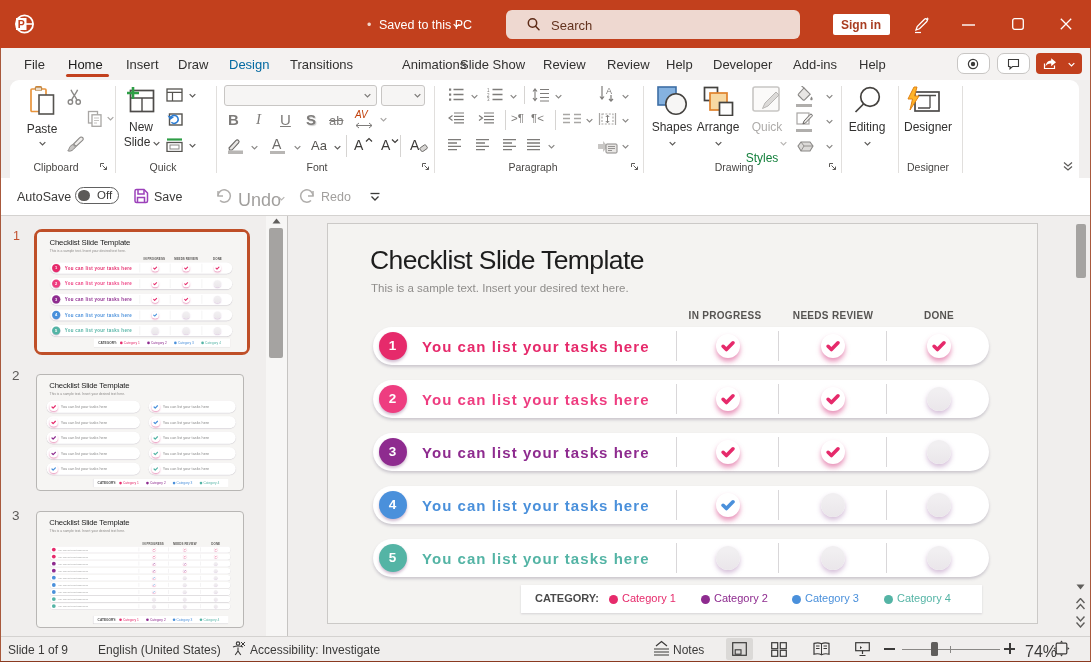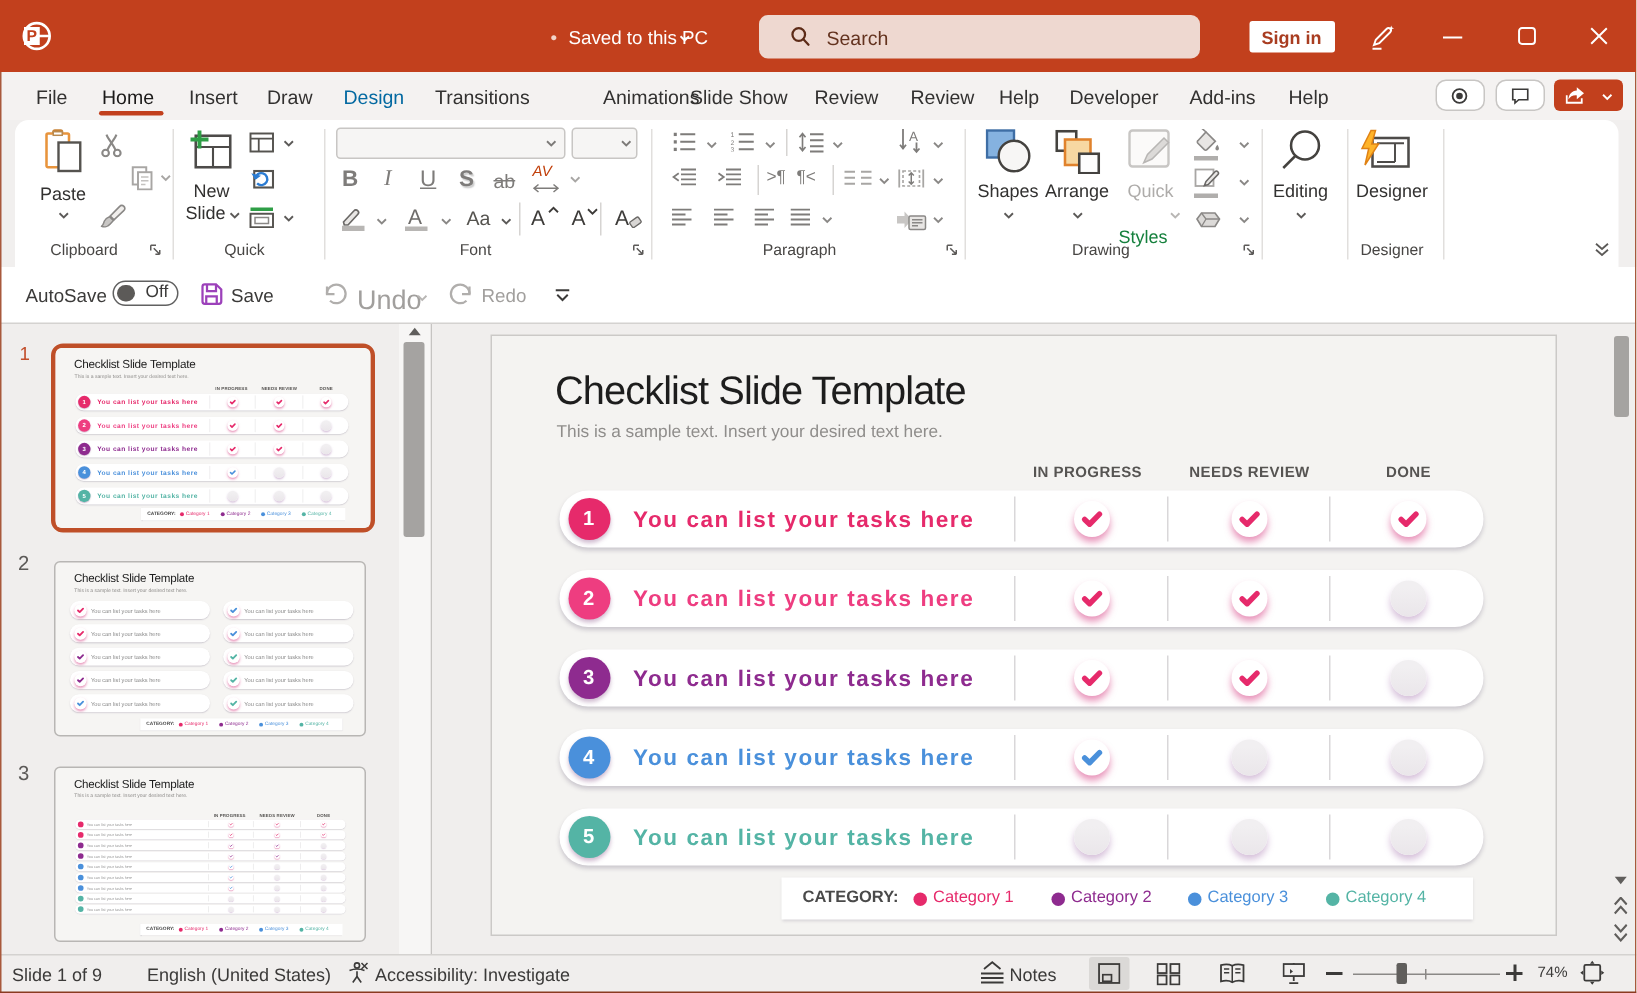--- a/index.html
+++ b/index.html
@@ -875,20 +875,20 @@
 <rect x="0.7" y="0.7" width="13.6" height="8" fill="none" stroke="#3b3a39" stroke-width="1.2"></rect>
 <path d="M7.5 8.7 V12 M4.5 13.5 h6 M7.5 0.7 V-1" stroke="#3b3a39" stroke-width="1.2"></path>
 <path d="M5 4 l2 1.6 -2 1.6 Z" fill="#3b3a39"></path>
     </svg>
     <div style="position:absolute;left:884px;top:648px;width:11px;height:1.6px;background:#3b3a39"></div>
     <div style="position:absolute;left:902px;top:648.6px;width:98px;height:1.2px;background:#8a8886"></div>
     <div style="position:absolute;left:950px;top:645.5px;width:1.2px;height:7px;background:#8a8886"></div>
     <div style="position:absolute;left:931px;top:642px;width:7px;height:14px;background:#605e5c;border-radius:1.5px"></div>
     <div style="position:absolute;left:1004px;top:648px;width:11px;height:1.6px;background:#3b3a39"></div>
     <div style="position:absolute;left:1009.2px;top:643px;width:1.6px;height:11px;background:#3b3a39"></div>
-    <div style="position:absolute;left:1025px;top:643px;font-size:10px;color:#3b3a39;font-weight:normal;letter-spacing:0;white-space:nowrap;">74%</div>
+    <div style="position:absolute;left:1025px;top:643px;font-size:16px;color:#3b3a39;font-weight:normal;letter-spacing:0;white-space:nowrap;">74%</div>
     <svg style="position:absolute;left:1053px;top:640px" width="17" height="17" viewBox="0 0 17 17">
 <rect x="3.2" y="3.2" width="10.6" height="10.6" rx="1" fill="none" stroke="#3b3a39" stroke-width="1.2"></rect>
 <path d="M8.5 0.5 L10 2.5 H7 Z M8.5 16.5 L7 14.5 h3 Z M0.5 8.5 L2.5 7 v3 Z M16.5 8.5 L14.5 7 v3 Z" fill="#3b3a39"></path>
     </svg>
     <div style="position:absolute;left:0;top:48px;width:1px;height:614px;background:#a8593c"></div>
     <div style="position:absolute;left:1089.5px;top:48px;width:1px;height:614px;background:#a8593c"></div>
     <div style="position:absolute;left:0;top:660.5px;width:1091px;height:1px;background:#8a3a20"></div>
   </div>
 </body></html>

